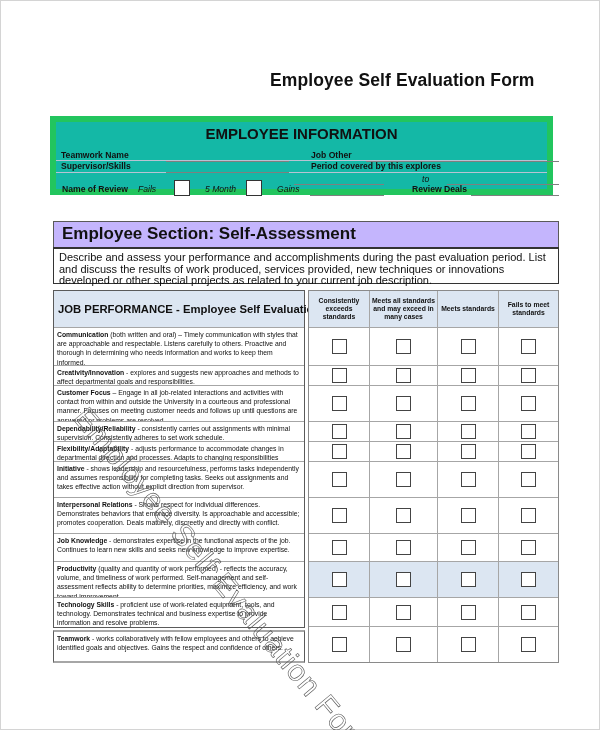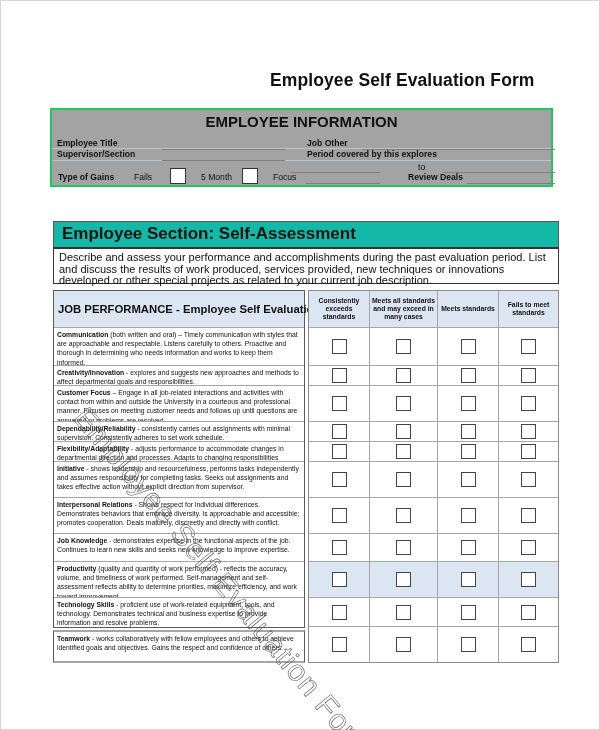--- a/index.html
+++ b/index.html
@@ -2,30 +2,30 @@
 <html><head>
 <meta charset="utf-8">
 <style>
   * { box-sizing: border-box; margin: 0; padding: 0; }
   html, body { width: 600px; height: 730px; background: #ffffff; overflow: hidden; }
   body { font-family: "Liberation Sans", sans-serif; color: #111; position: relative; }
   .page-frame { position: absolute; left: 0; top: 0; width: 600px; height: 730px; border: 1px solid #d4d4d4; }
   .title { position: absolute; left: 270px; top: 70px; font-size: 17.5px; font-weight: bold; color: #111; letter-spacing: 0.1px; }
 
   
-  .info-box { position: absolute; left: 50px; top: 108px; width: 503px; height: 79px; background: #a3a3a3; border: 2px solid #22c55e; }
+  .info-box { position: absolute; left: 50px; top: 116px; width: 503px; height: 79px; background: #14b8a6; border: 6px solid #22c55e; }
   .info-head { position: absolute; left: 0; top: 3px; width: 100%; text-align: center; font-size: 15px; font-weight: bold; }
   .info-row-line { position: absolute; border-bottom: 1px solid #b7c3d3; }
   .lbl { position: absolute; font-size: 8.6px; font-weight: bold; white-space: nowrap; }
-  .lbl.light { font-weight: normal; }
+  .lbl.light { font-weight: normal; font-style: italic; }
   .fill-line { position: absolute; height: 1px; background: #7f7f7f; }
   .info-check { position: absolute; width: 16px; height: 16px; background: #fff; border: 1px solid #333; }
 
   
-  .sa-head { position: absolute; left: 53px; top: 221px; width: 506px; height: 26px; background: #14b8a6; border: 1px solid #5a5a5a; border-bottom: none; }
+  .sa-head { position: absolute; left: 53px; top: 221px; width: 506px; height: 26px; background: #c4b5fd; border: 1px solid #5a5a5a; border-bottom: none; }
   .sa-head span { position: absolute; left: 8px; top: 2px; font-size: 17px; font-weight: bold; }
   .sa-desc { position: absolute; left: 53px; top: 247px; width: 506px; height: 37px; border: 1px solid #333; border-top: 2px solid #333; padding: 3px 5px; font-size: 11px; line-height: 11.5px; }
 
   
   .left-col { position: absolute; left: 53px; top: 290px; width: 252px; border: 1px solid #5a5a5a; }
   .lrow { position: relative; border-bottom: 1px solid #a6a6a6; padding: 2px 3px; font-size: 6.8px; line-height: 9.2px; overflow: hidden; }
   .lrow b { font-weight: bold; }
   .left-head { height: 37px; background: #dce6f2; border-bottom: 1px solid #a6a6a6; display: flex; align-items: center; padding-left: 4px; font-size: 11.3px; font-weight: bold; white-space: nowrap; }
 
   .teamwork-box { position: absolute; left: 53px; top: 630px; width: 252px; height: 33px; border: 1px solid #5a5a5a; border-top: 2px solid #a6a6a6; border-bottom: 2px solid #a6a6a6; padding: 2px 3px; font-size: 6.8px; line-height: 9.2px; }
@@ -51,41 +51,41 @@
 <div class="page-frame"></div>
 
 <div class="title">Employee Self Evaluation Form</div>
 
 <div class="info-box">
   <div class="info-head">EMPLOYEE INFORMATION</div>
 
   <div class="info-row-line" style="left:0;right:0;top:38px;"></div>
   <div class="info-row-line" style="left:0;right:0;top:50px;"></div>
 
-  <div class="lbl" style="left:5px;top:28px;">Employee Title</div>
+  <div class="lbl" style="left:5px;top:28px;">Teamwork Name</div>
   <div class="fill-line" style="left:110px;width:123px;top:39px;"></div>
 
   <div class="lbl" style="left:255px;top:28px;">Job Other</div>
   <div class="fill-line" style="left:310px;width:193px;top:39px;"></div>
 
-  <div class="lbl" style="left:5px;top:39px;">Supervisor/Section</div>
+  <div class="lbl" style="left:5px;top:39px;">Supervisor/Skills</div>
   <div class="fill-line" style="left:110px;width:123px;top:50px;"></div>
 
   <div class="lbl" style="left:255px;top:39px;">Period covered by this explores</div>
 
   <div class="fill-line" style="left:238px;width:90px;top:62px;"></div>
   <div class="lbl light" style="left:366px;top:52px;">to</div>
   <div class="fill-line" style="left:391px;width:112px;top:62px;"></div>
 
-  <div class="lbl" style="left:6px;top:62px;">Type of Gains</div>
+  <div class="lbl" style="left:6px;top:62px;">Name of Review</div>
   <div class="lbl light" style="left:82px;top:62px;">Fails</div>
   <div class="info-check" style="left:118px;top:58px;"></div>
   <div class="lbl light" style="left:149px;top:62px;">5 Month</div>
   <div class="info-check" style="left:190px;top:58px;"></div>
-  <div class="lbl light" style="left:221px;top:62px;">Focus</div>
+  <div class="lbl light" style="left:221px;top:62px;">Gains</div>
   <div class="fill-line" style="left:254px;width:74px;top:73px;"></div>
 
   <div class="lbl" style="left:356px;top:62px;">Review Deals</div>
   <div class="fill-line" style="left:415px;width:88px;top:73px;"></div>
 </div>
 
 <div class="sa-head">
   <span>Employee Section: Self-Assessment</span>
 </div>
 <div class="sa-desc">Describe and assess your performance and accomplishments during the past evaluation period.  List and discuss the results of work produced, services provided, new techniques or innovations developed or other special projects as related to your current job description.</div>

